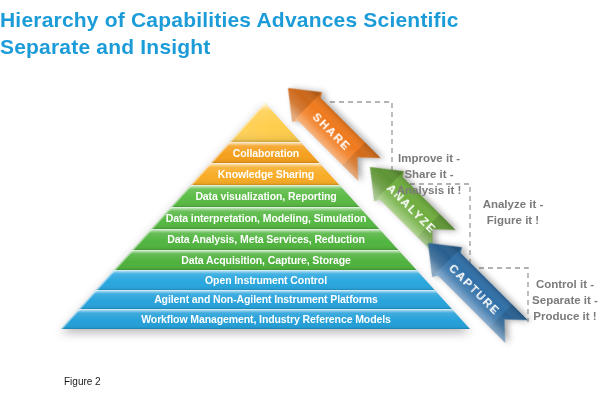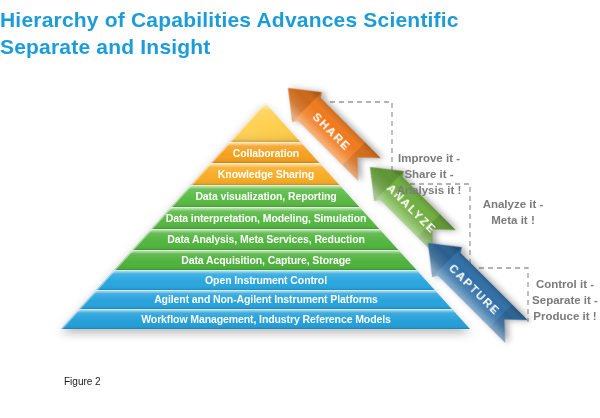--- a/index.html
+++ b/index.html
@@ -140,21 +140,21 @@
 </svg>
 
 <div class="annotation" style="left:371px;top:117px;width:116px;margin-top:33px;">
   <div>Improve it -</div>
   <div>Share it -</div>
   <div>Analysis it !</div>
 </div>
 
 <div class="annotation" style="left:455px;top:196px;width:116px;">
   <div>Analyze it -</div>
-  <div>Meta it !</div>
+  <div>Figure it !</div>
 </div>
 
 <div class="annotation" style="left:510px;top:276px;width:110px;">
   <div>Control it -</div>
   <div>Separate it -</div>
   <div>Produce it !</div>
 </div>
 
 <div class="caption">Figure 2</div>
 

